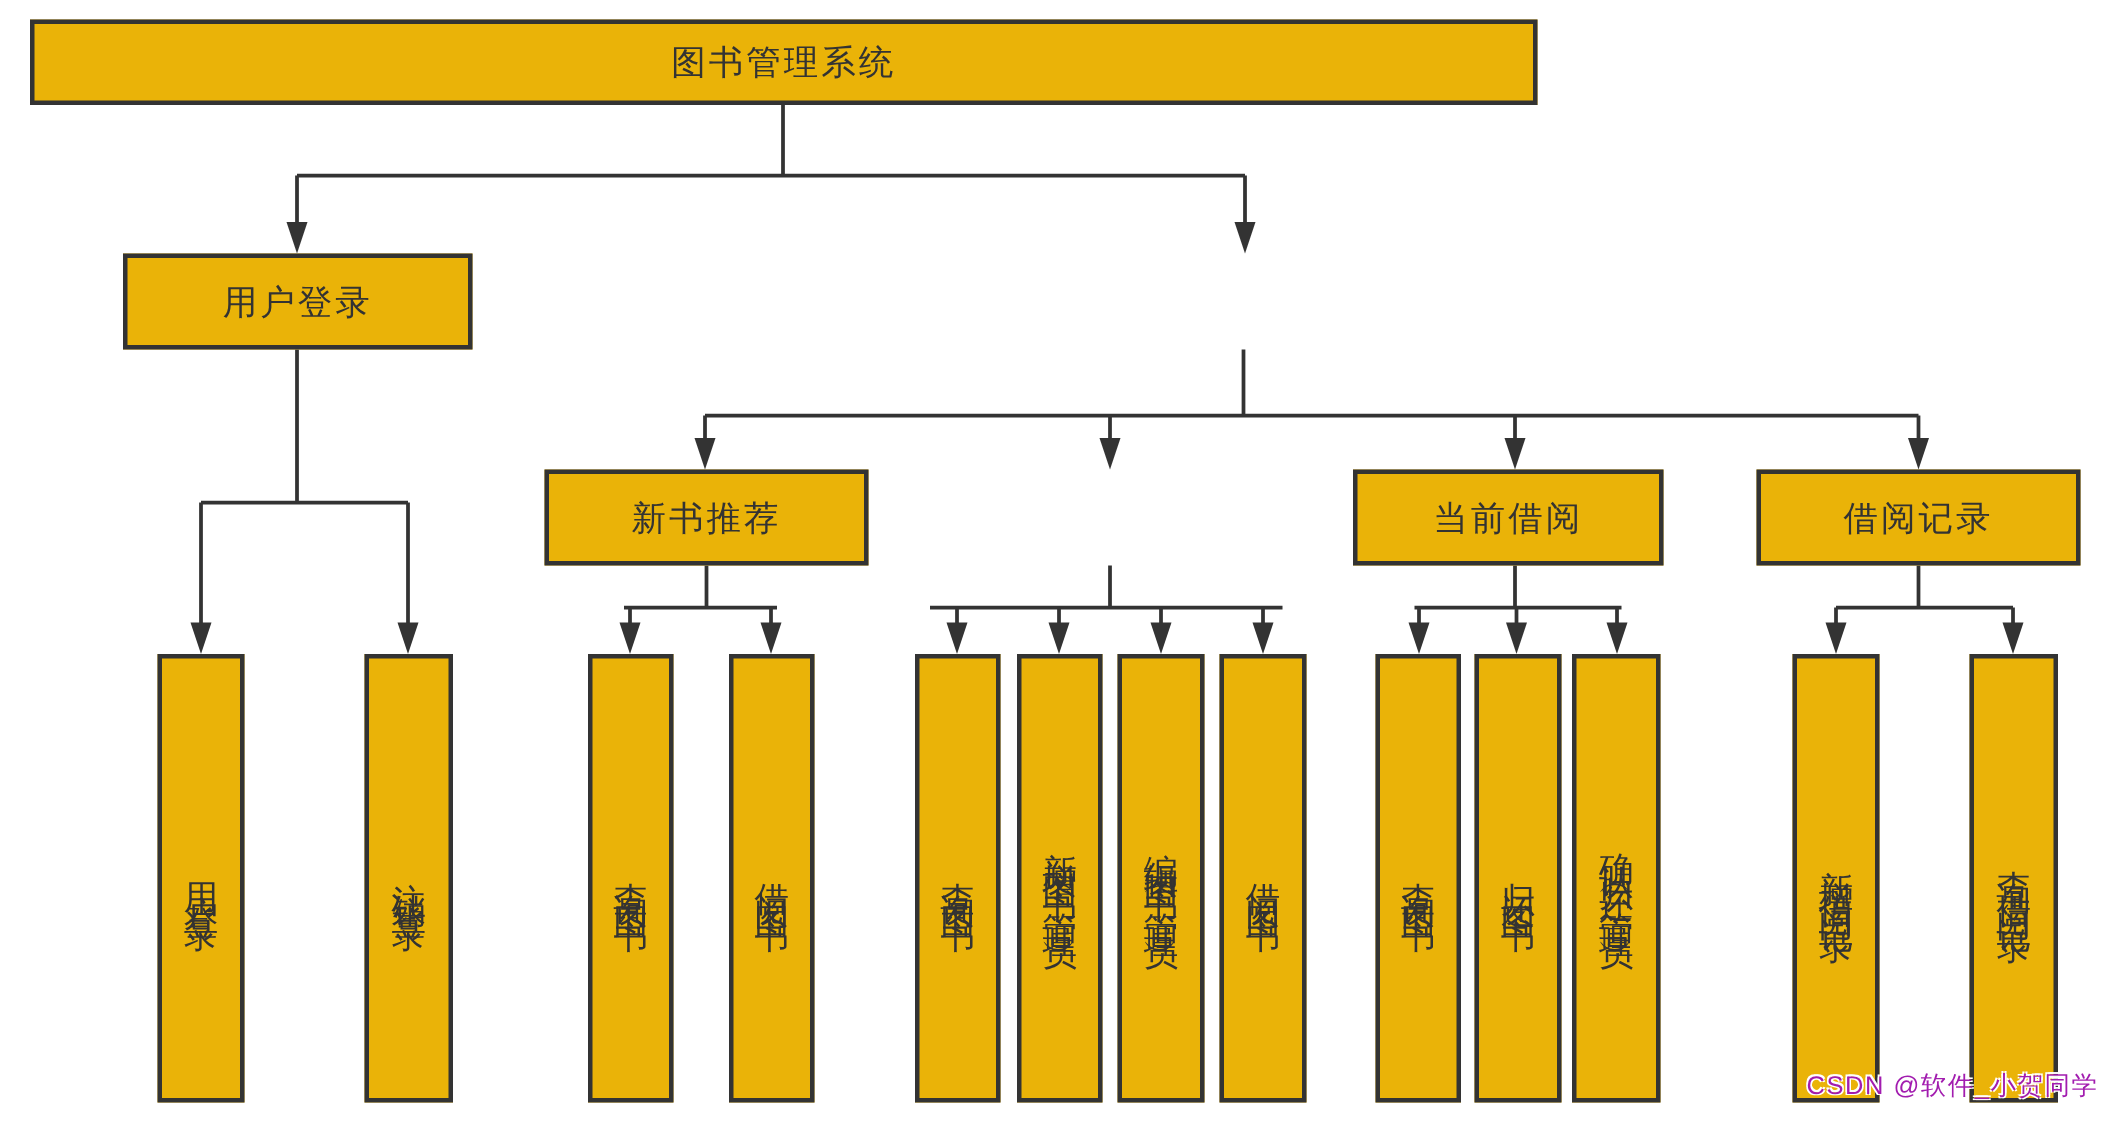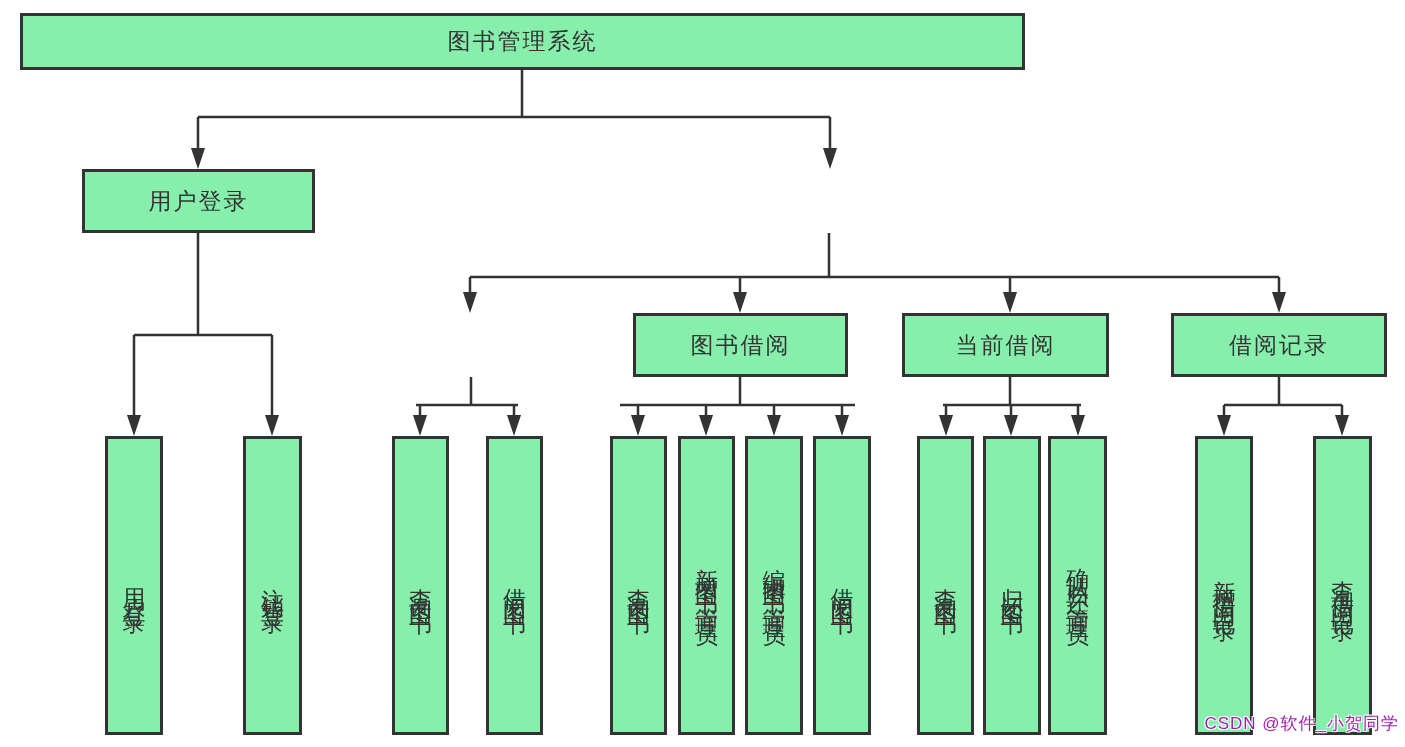--- a/index.html
+++ b/index.html
@@ -9,21 +9,21 @@
     background:#ffffff;
     font-family:"Liberation Sans", sans-serif;
     overflow:hidden;
   }
   .connectors{
     position:absolute;left:0;top:0;width:1405px;height:747px;z-index:1;
   }
   .node{
     position:absolute;
     box-sizing:border-box;
-    background:#86efac;
+    background:#eab308;
     border:3px solid #333333;
     display:flex;align-items:center;justify-content:center;
     z-index:2;
     color:#333333;
   }
   .node .label{
     font-size:23px;
     color:#333333;
     letter-spacing:2px;
     white-space:nowrap;
@@ -85,22 +85,22 @@
   </svg>
 
   <div class="node h" style="left:20px;top:13px;width:1005px;height:57px">
     <span class="label">图书管理系统</span>
   </div>
 
   <div class="node h" style="left:82px;top:169px;width:233px;height:64px">
     <span class="label">用户登录</span>
   </div>
 
-  <div class="node h" style="left:633px;top:313px;width:215px;height:64px">
-    <span class="label">图书借阅</span>
+  <div class="node h" style="left:363px;top:313px;width:216px;height:64px">
+    <span class="label">新书推荐</span>
   </div>
   <div class="node h" style="left:902px;top:313px;width:207px;height:64px">
     <span class="label">当前借阅</span>
   </div>
   <div class="node h" style="left:1171px;top:313px;width:216px;height:64px">
     <span class="label">借阅记录</span>
   </div>
 
   <div class="node v" style="left:105px;top:436px;width:58px;height:299px">
     <span class="label">用户登录</span>

